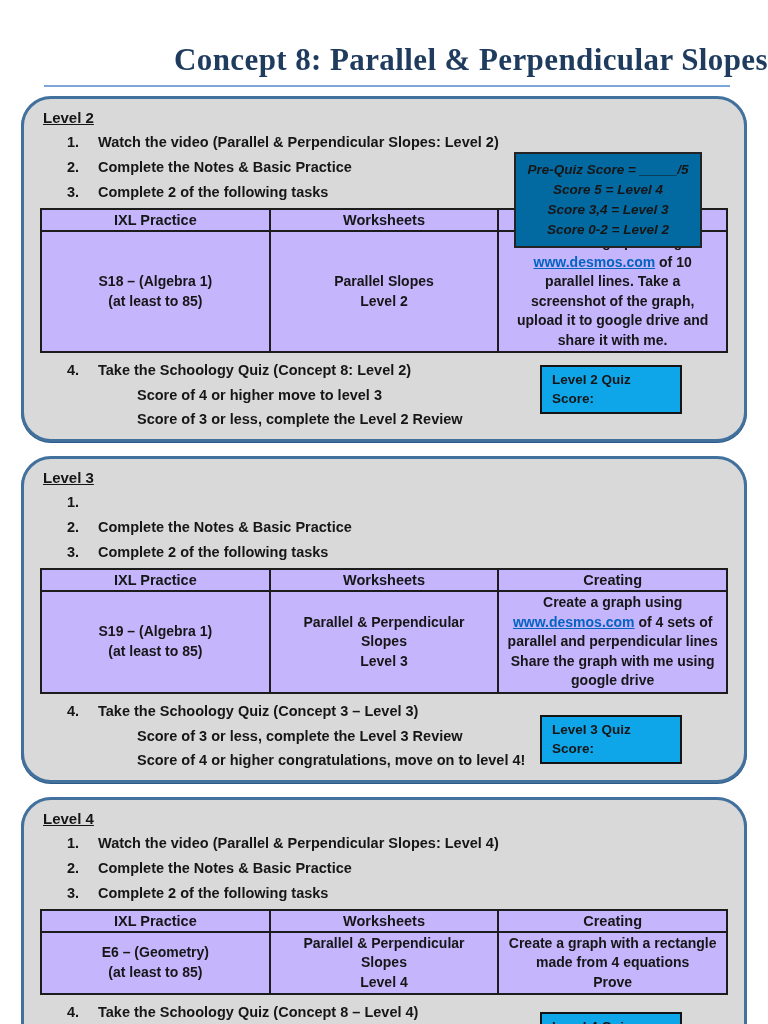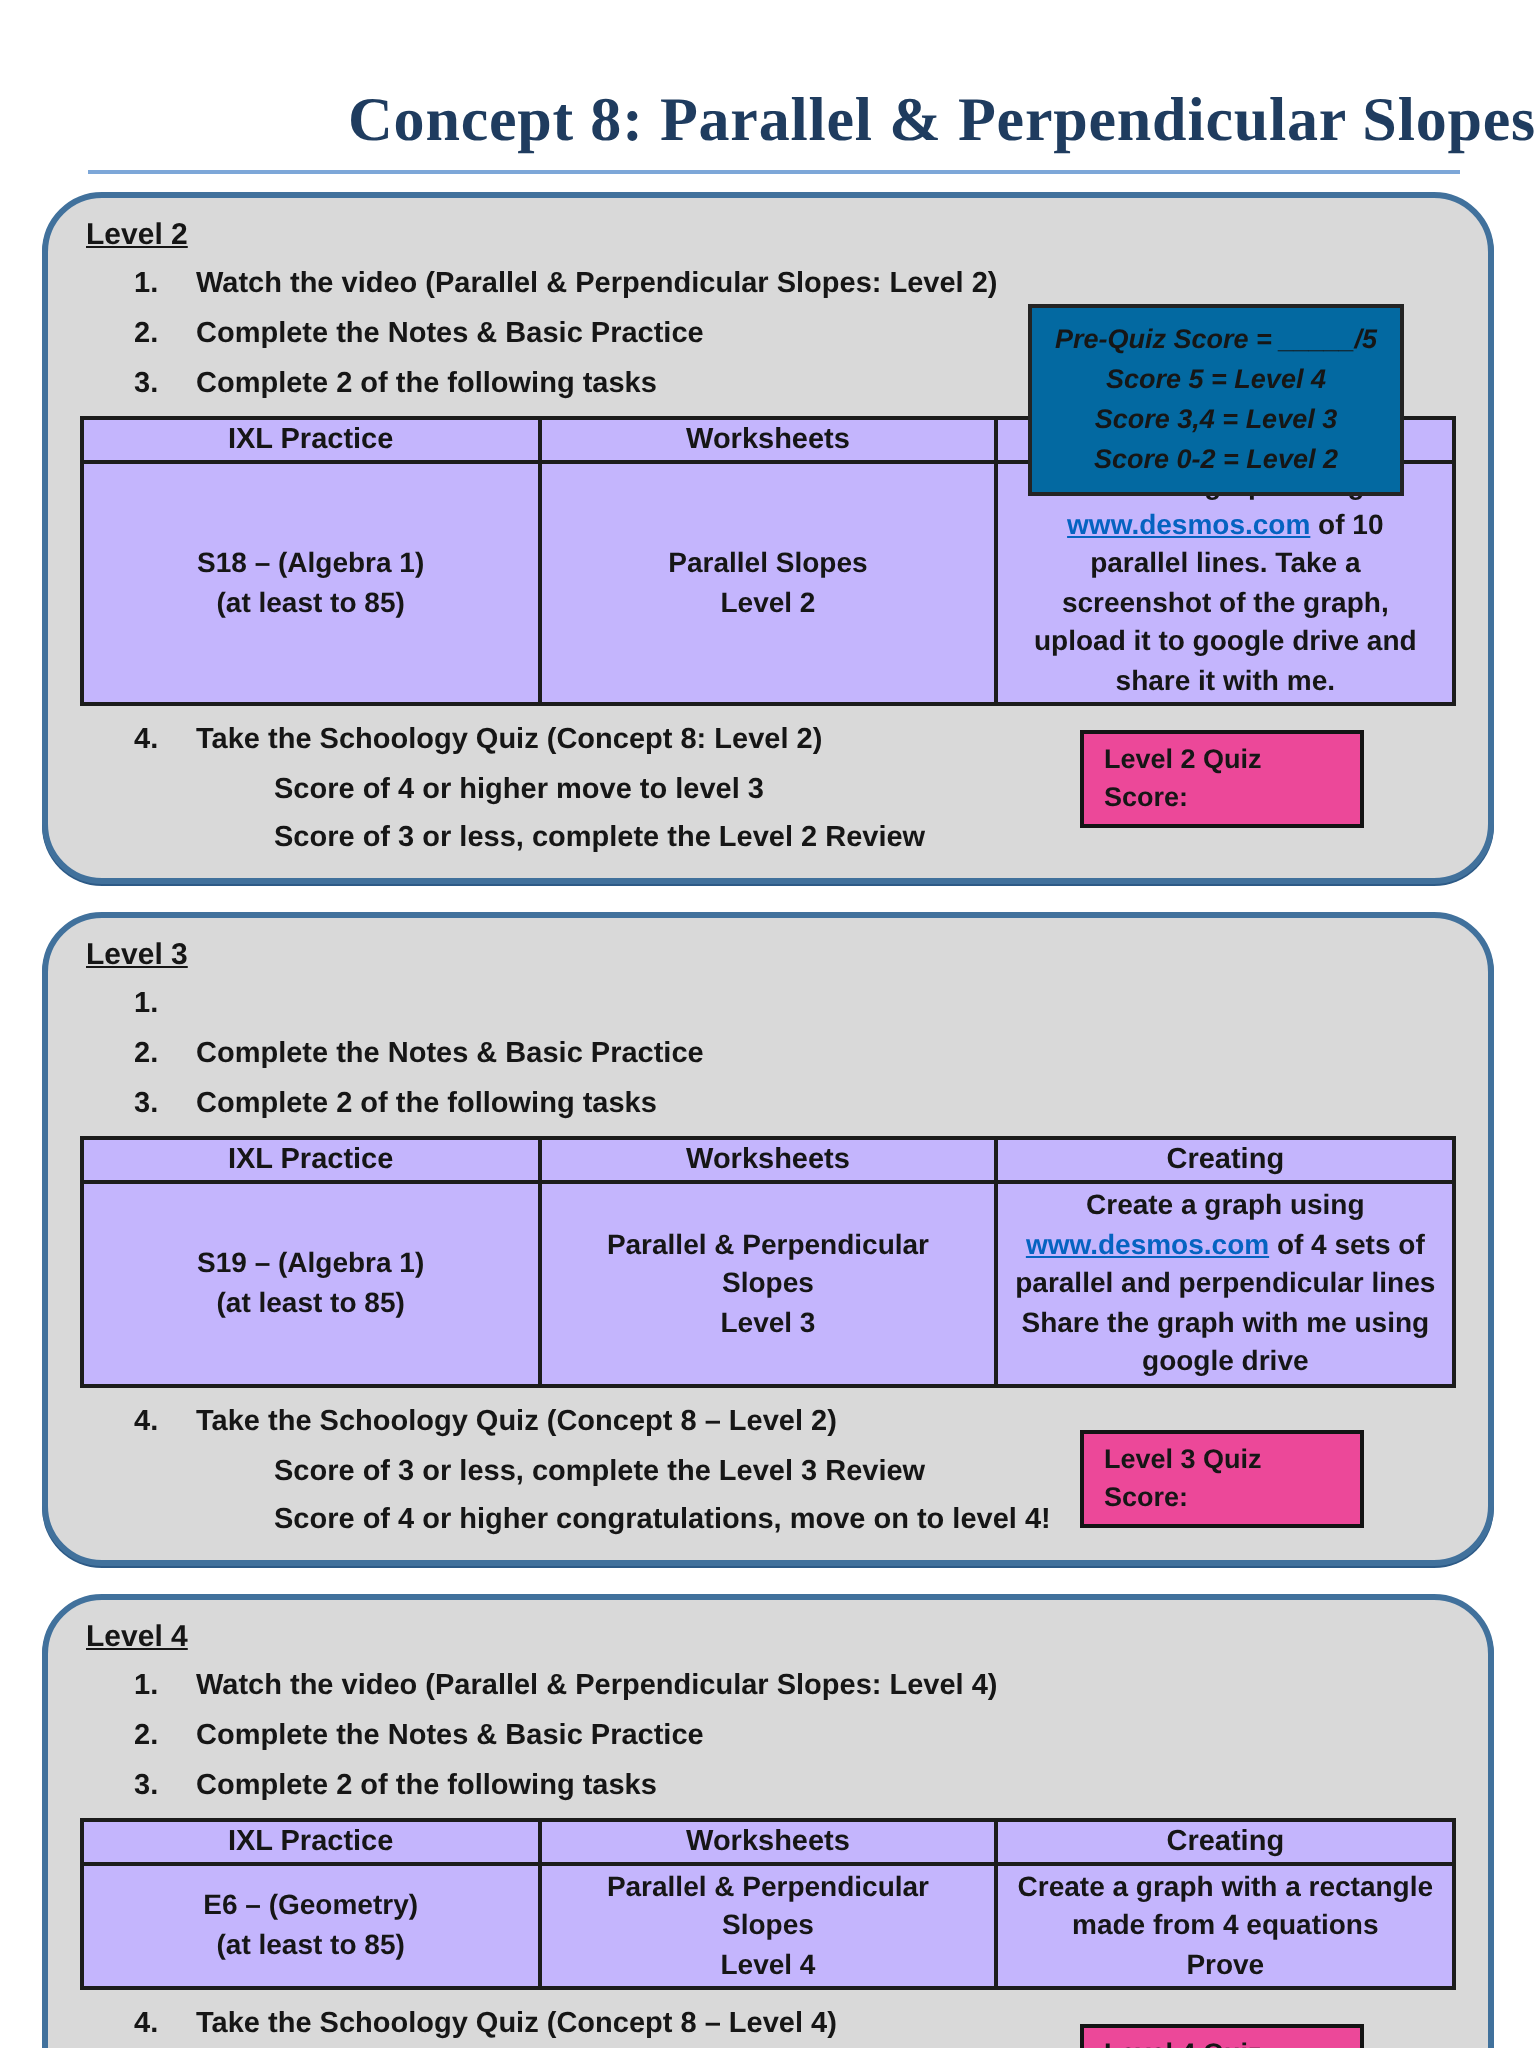--- a/index.html
+++ b/index.html
@@ -25,21 +25,21 @@
   table.tasks th, table.tasks td { border: 2px solid #1c1c1c; text-align: center;
     padding: 1px 8px; background: #c4b5fd; }
   table.tasks th { font-size: 14.5px; font-weight: 700; padding: 2px; width: 33.33%; }
   table.tasks td { font-size: 14px; font-weight: 600; line-height: 19.5px;
     white-space: pre-line; vertical-align: middle; }
   .link { color: #0563c1; text-decoration: underline; cursor: pointer; }
 
   .step4-row { display: flex; justify-content: space-between; margin-top: 5px; }
   .sub-line { font-weight: 700; font-size: 14.5px; line-height: 24px; padding-left: 97px; }
   .score-box { flex: 0 0 142px; width: 142px; align-self: flex-start; margin-top: 7px;
-    margin-right: 46px; min-height: 42px; background: #ec4899; border: 2px solid #141414;
+    margin-right: 46px; min-height: 42px; background: #0ea5e9; border: 2px solid #141414;
     padding: 3px 10px 4px 10px; font-size: 13.5px; font-weight: 600; line-height: 19px; }
 
   .prequiz-box { position: absolute; top: 5px; right: 42px; width: 188px;
     background: #0369a1; border: 2px solid #242424; text-align: center;
     font-weight: 700; font-style: italic; font-size: 13.5px; line-height: 20px;
     padding: 6px 4px; white-space: pre-line; margin-top: 48px; }
 </style>
 </head>
 <body>
 
@@ -120,21 +120,21 @@
       <td>Parallel &amp; Perpendicular Slopes
 Level 3</td>
       <td><span>Create a graph using </span><span class="link">www.desmos.com</span><span> of 4 sets of parallel and perpendicular lines Share the graph with me using google drive</span></td>
     </tr>
   </tbody>
     </table>
   <div class="step4-row">
     <div>
       <div class="step">
         <span class="step-num">4.</span>
-        <span>Take the Schoology Quiz (Concept 8 – Level 2)</span>
+        <span>Take the Schoology Quiz (Concept 3 – Level 3)</span>
       </div>
       <div class="sub-line">Score of 3 or less, complete the Level 3 Review</div>
       <div class="sub-line">Score of 4 or higher congratulations, move on to level 4!</div>
     </div>
     <div class="score-box" style="margin-top:16px;">Level 3
 Quiz Score:</div>
   </div>
 </div>
 
 <div class="level-box">

